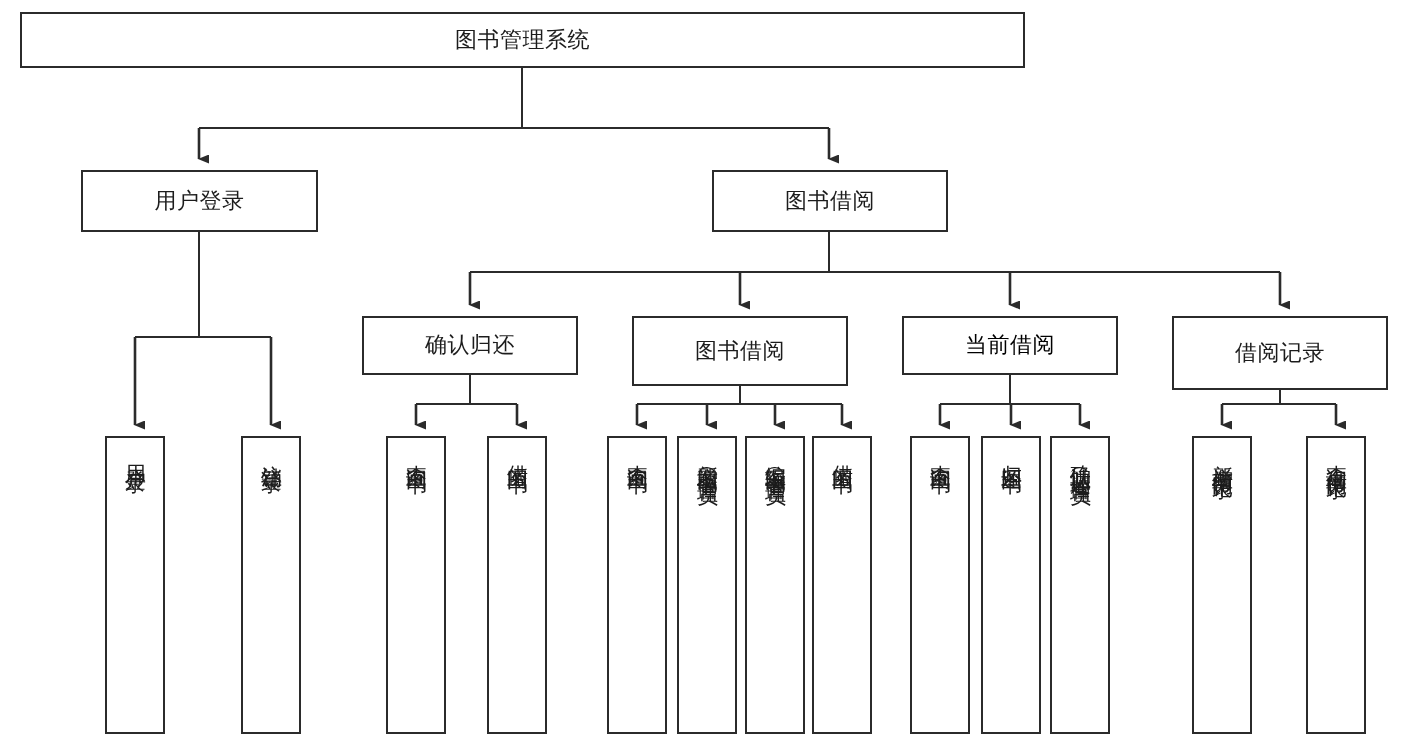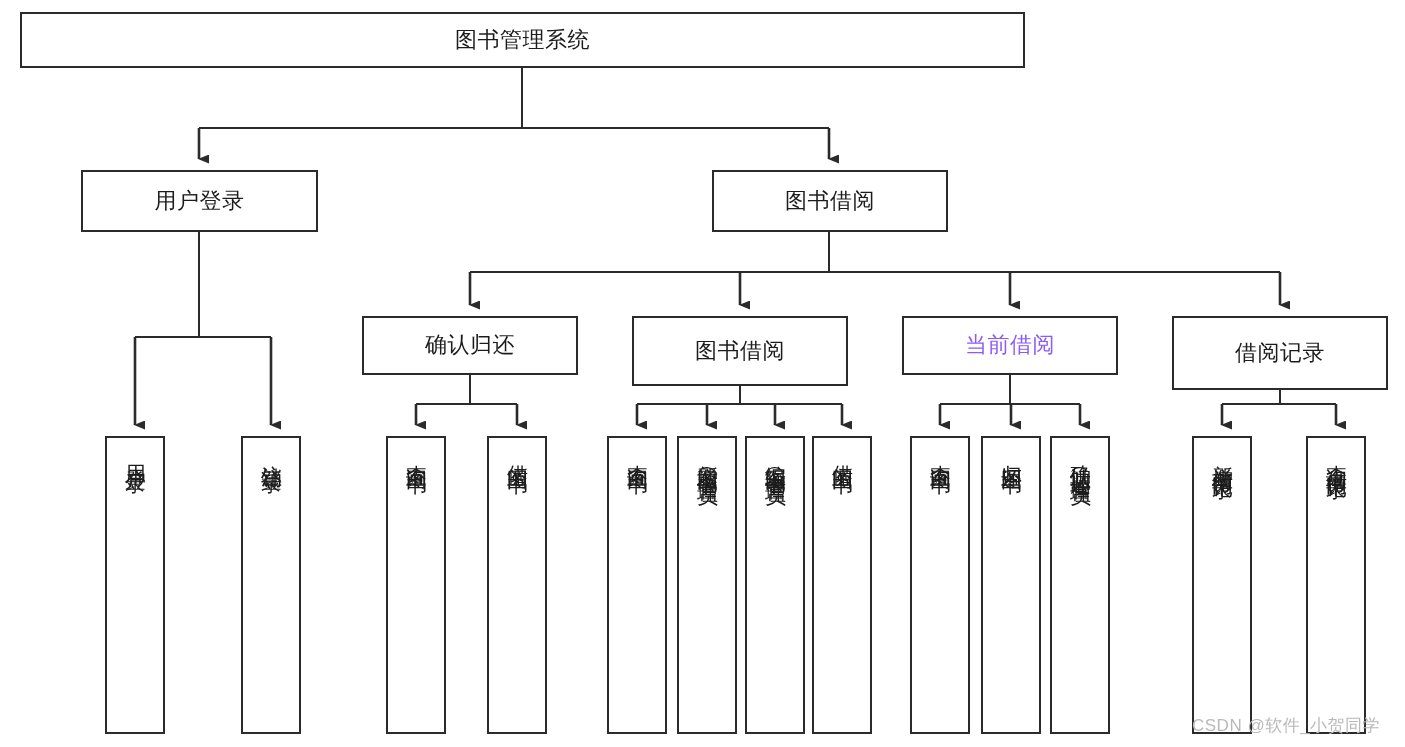--- a/index.html
+++ b/index.html
@@ -134,21 +134,21 @@
       <div class="node-box horizontal" style="left: 712px; top: 170px; width: 236px; height: 62px; border-color: rgb(43, 43, 43);">
         <span class="node-label" style="color: rgb(28, 28, 28);">图书借阅</span>
       </div>
       <div class="node-box horizontal" style="left: 362px; top: 316px; width: 216px; height: 59px; border-color: rgb(43, 43, 43);">
         <span class="node-label" style="color: rgb(28, 28, 28);">确认归还</span>
       </div>
       <div class="node-box horizontal" style="left: 632px; top: 316px; width: 216px; height: 70px; border-color: rgb(43, 43, 43);">
         <span class="node-label" style="color: rgb(28, 28, 28);">图书借阅</span>
       </div>
       <div class="node-box horizontal" style="left: 902px; top: 316px; width: 216px; height: 59px; border-color: rgb(43, 43, 43);">
-        <span class="node-label" style="color: #8b5cf6;">当前借阅</span>
+        <span class="node-label" style="color: #000000;">当前借阅</span>
       </div>
       <div class="node-box horizontal" style="left: 1172px; top: 316px; width: 216px; height: 74px; border-color: rgb(43, 43, 43);">
         <span class="node-label" style="color: rgb(28, 28, 28);">借阅记录</span>
       </div>
       <div class="node-box vertical" style="left: 105px; top: 436px; width: 60px; height: 298px; border-color: rgb(43, 43, 43);">
         <span class="node-label" style="color: rgb(28, 28, 28);">用户登录</span>
       </div>
       <div class="node-box vertical" style="left: 241px; top: 436px; width: 60px; height: 298px; border-color: rgb(43, 43, 43);">
         <span class="node-label" style="color: rgb(28, 28, 28);">注销登录</span>
       </div>
@@ -180,15 +180,14 @@
         <span class="node-label" style="color: rgb(28, 28, 28);">确认归还（管理员）</span>
       </div>
       <div class="node-box vertical" style="left: 1192px; top: 436px; width: 60px; height: 298px; border-color: rgb(43, 43, 43);">
         <span class="node-label" style="color: rgb(28, 28, 28);">新增借阅记录</span>
       </div>
       <div class="node-box vertical" style="left: 1306px; top: 436px; width: 60px; height: 298px; border-color: rgb(43, 43, 43);">
         <span class="node-label" style="color: rgb(28, 28, 28);">查询借阅记录</span>
       </div>
     </div>
 
-  <div class="watermark" style="left: 1192px; top: 714px; color: rgb(185, 185, 185);">CSDN @软件_小贺同学</div>
 
 </div>
 
 </body></html>

